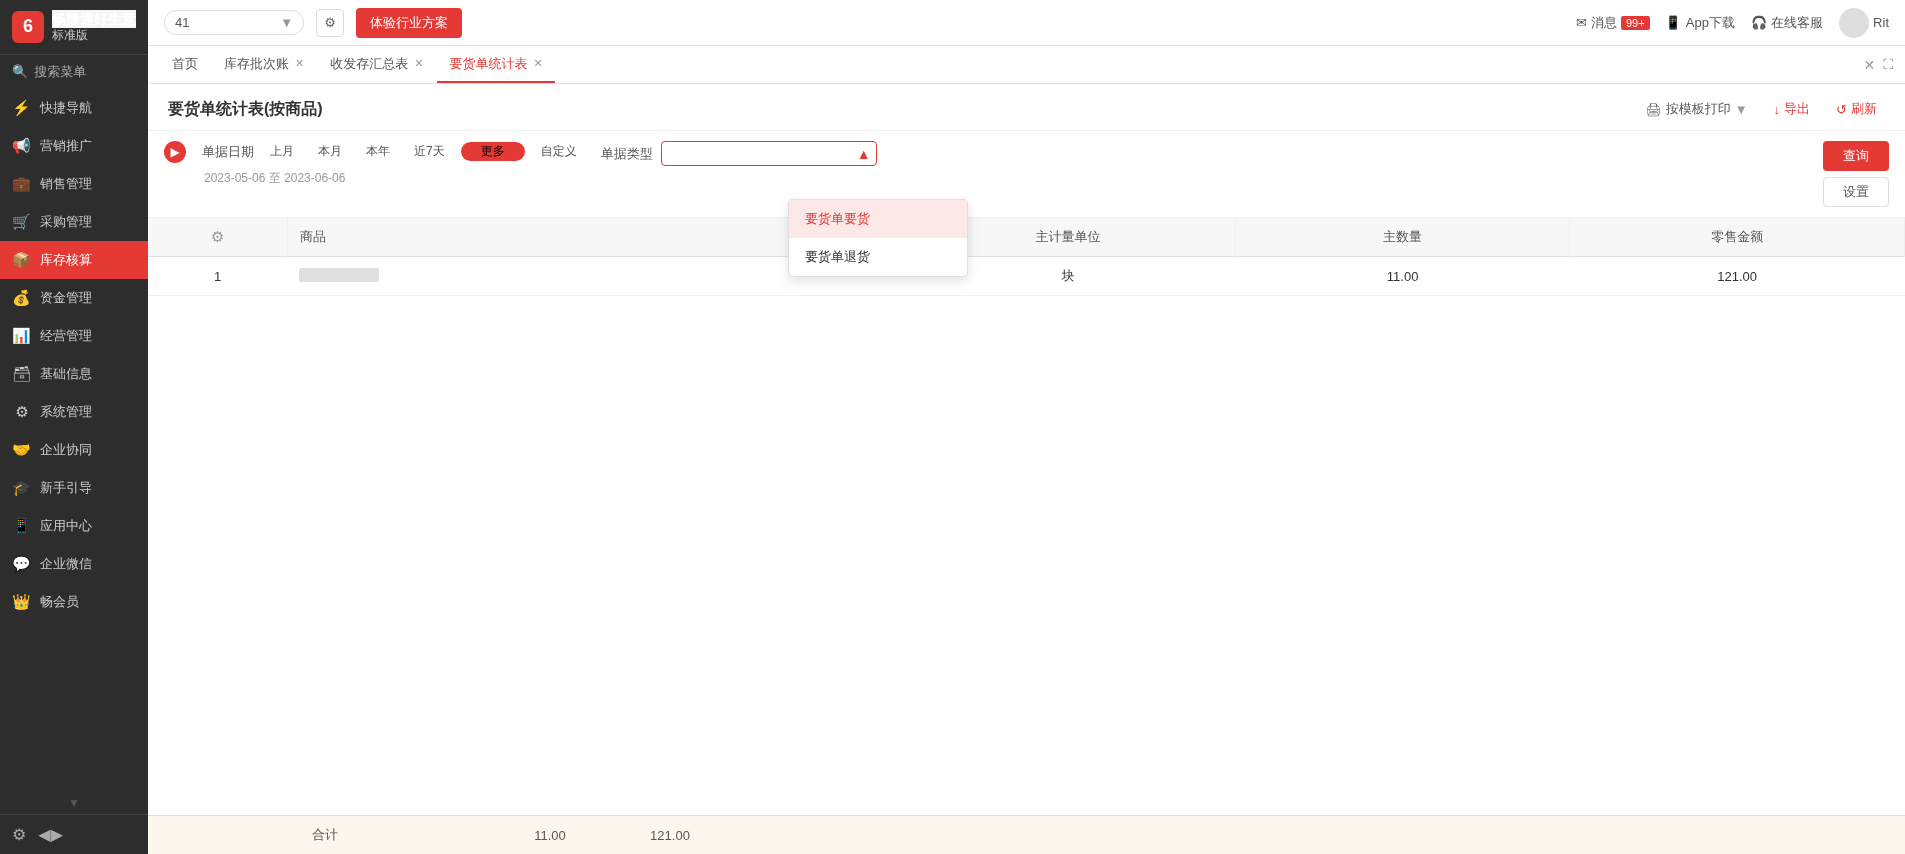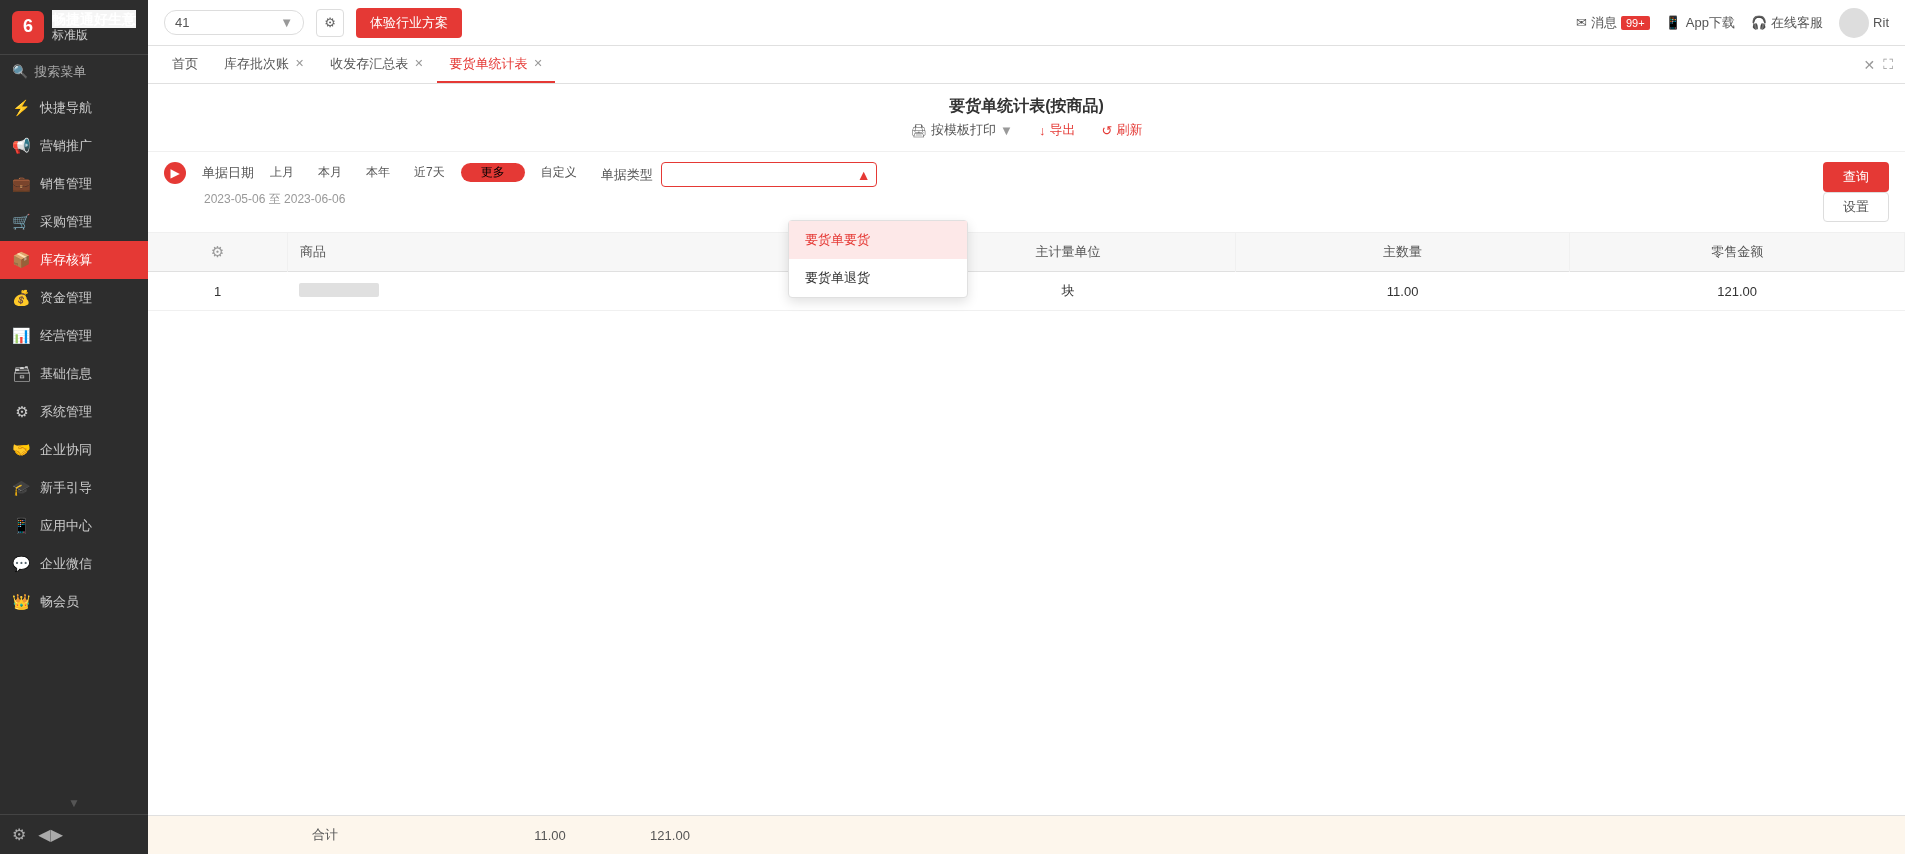--- a/index.html
+++ b/index.html
@@ -193,21 +193,20 @@
     }
 
     
     .page-title-bar {
       display: flex;
       align-items: center;
       justify-content: space-between;
       padding: 12px 20px 8px;
       border-bottom: 1px solid #f0f0f0;
       flex-shrink: 0;
-      flex-direction: column;
     }
     .page-title { font-size: 16px; font-weight: bold; color: #333; }
     .page-actions { display: flex; align-items: center; gap: 10px; }
     .action-btn {
       display: flex; align-items: center; gap: 4px;
       font-size: 13px; color: #555; cursor: pointer;
       padding: 4px 8px;
       border-radius: 3px;
     }
     .action-btn.primary { color: #e53935; }
@@ -575,21 +574,21 @@
         <div class="filter-row">
           <span class="filter-label">单据类型</span>
           <div class="filter-select-wrapper">
             <input class="filter-select-input" type="text" value="" style="">
             <span class="chevron" style="color:#e53935;">▲</span>
           </div>
         </div>
       </div>
 
 
-      <div style="display:flex; flex-direction:column; margin-left:auto;">
+      <div style="display:flex; flex-direction:column; gap:6px; margin-left:auto;">
         <button class="query-btn">查询</button>
         <button class="set-btn">设置</button>
       </div>
 
       <div class="dropdown-menu">
         <div class="dropdown-item selected">
           <span>要货单要货</span>
         </div>
         <div class="dropdown-item">
           <span>要货单退货</span>

